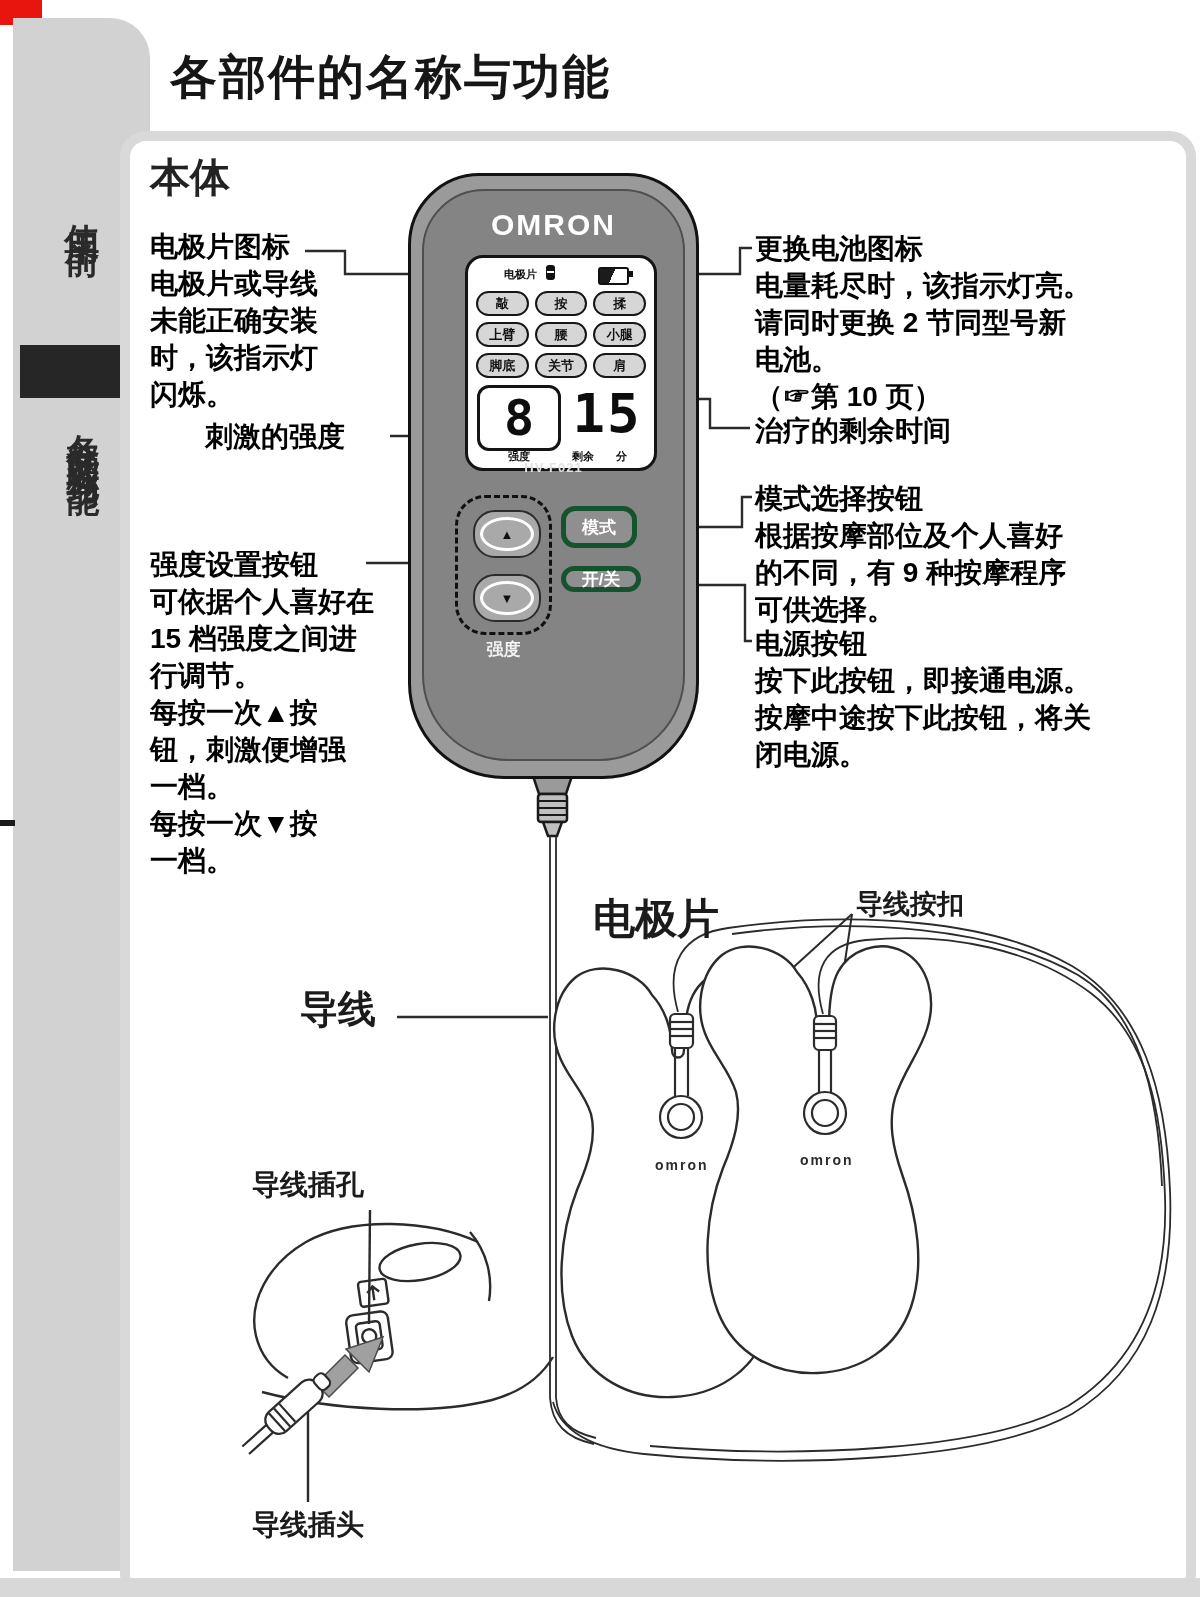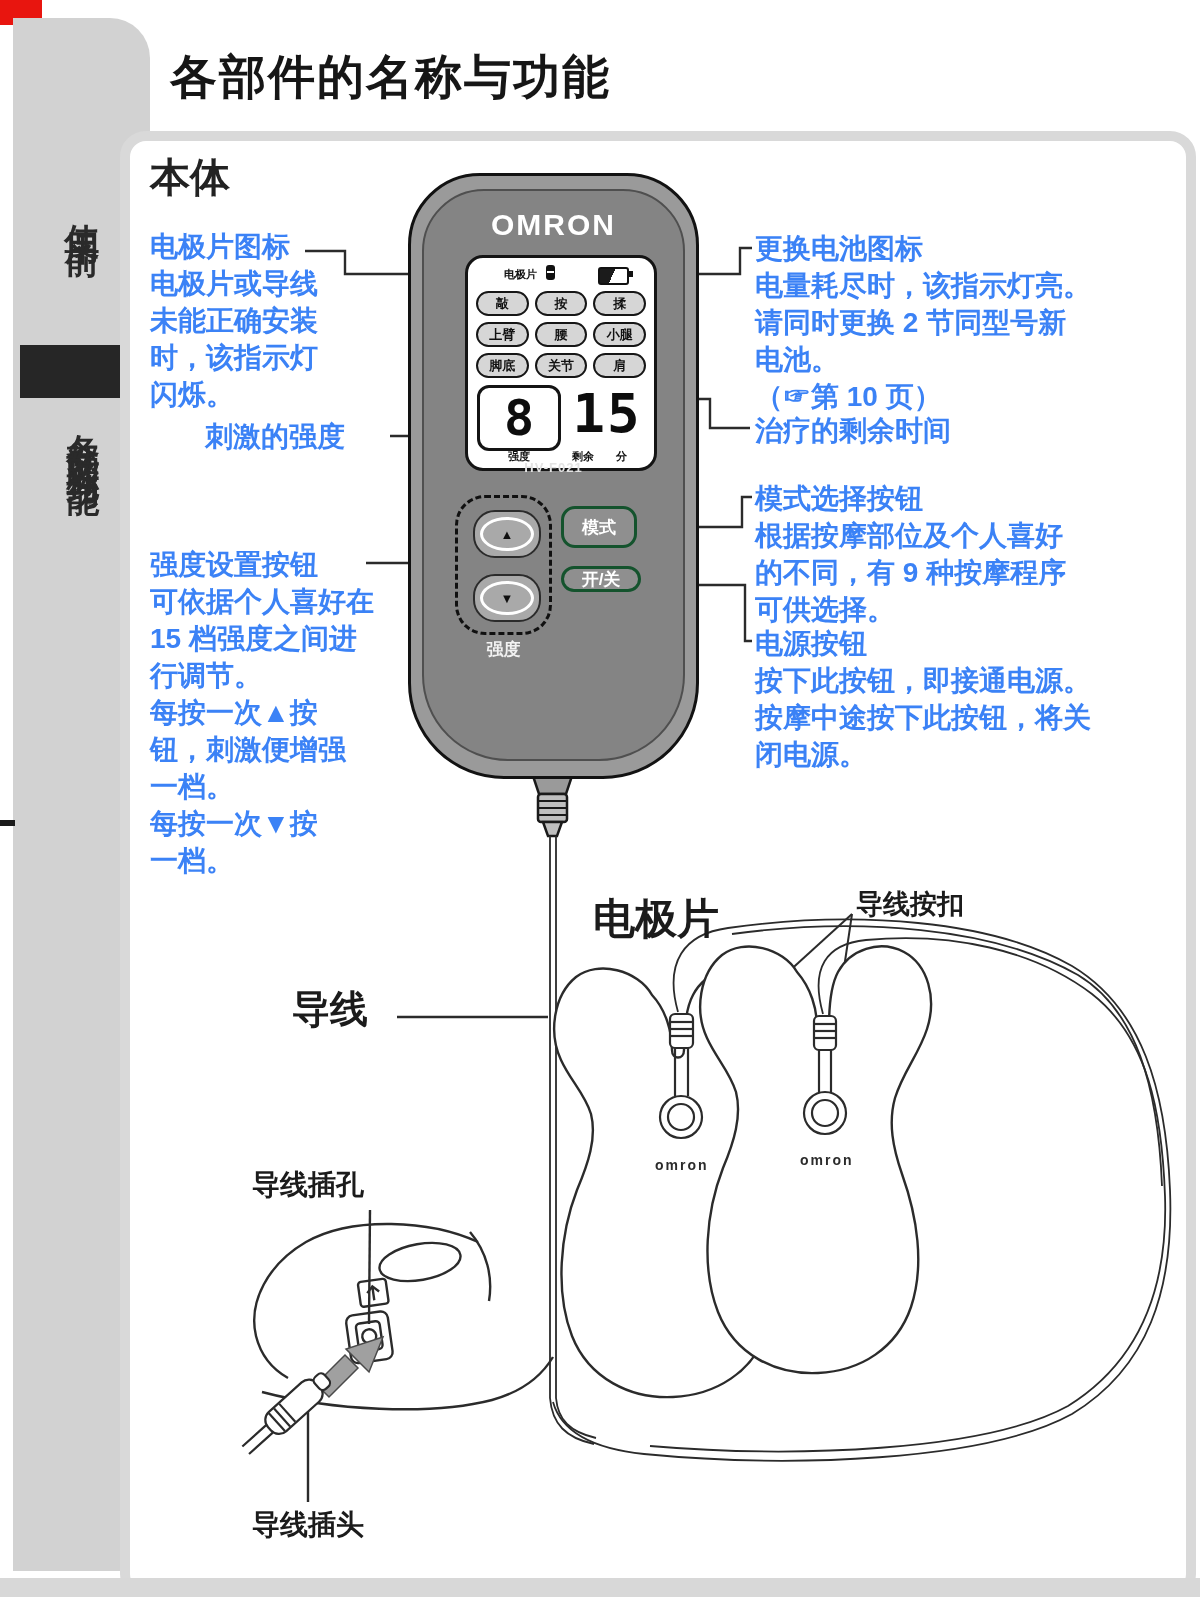--- a/index.html
+++ b/index.html
@@ -17,21 +17,21 @@
   #sidebar-pre-use{left:58px;top:196px;font-size:35px;letter-spacing:9px;}
   #sidebar-current{left:60px;top:408px;font-size:33px;letter-spacing:6px;}
 
   #content-panel{left:120px;top:131px;width:1056px;height:1449px;background:#fff;
                  border:10px solid #d9d9d9;border-radius:26px;}
 
   #page-title{left:170px;top:46px;font-size:47px;font-weight:700;letter-spacing:2px;color:#161616;}
   #section-heading{left:150px;top:150px;font-size:40px;font-weight:700;color:#222;}
 
   
-  .ann{font-size:28px;font-weight:600;line-height:37px;color:#3b82f6;white-space:nowrap;}
+  .ann{font-size:28px;font-weight:600;line-height:37px;color:#000000;white-space:nowrap;}
   .ann div{height:37px;}
 
   
   #device{left:408px;top:173px;width:285px;height:600px;background:#9a9a9a;
           border:3px solid #121212;border-radius:72px 72px 96px 96px;}
   #device-face{left:11px;top:13px;width:259px;height:568px;background:#848484;
                border:2px solid #4f4f4f;border-radius:62px 62px 86px 86px;}
   #omron-logo{left:0;top:32px;width:100%;text-align:center;color:#fff;font-size:30px;
               font-weight:700;letter-spacing:2px;}
   #display{left:54px;top:79px;width:186px;height:210px;background:#fff;
@@ -61,30 +61,30 @@
   #intensity-group{left:44px;top:319px;width:97px;height:140px;border:3px dashed #101010;
                    border-radius:30px;box-sizing:border-box;}
   .oval-btn{position:absolute;left:15px;width:64px;height:44px;background:#a9a9a9;
             border:2px solid #2b2b2b;border-radius:22px;display:flex;align-items:center;
             justify-content:center;}
   .oval-ring{width:48px;height:28px;border:3px solid #fff;border-radius:50%;display:flex;
              align-items:center;justify-content:center;font-size:13px;color:#101010;font-weight:700;}
   #btn-up{top:12px;} #btn-down{top:76px;}
   #intensity-group-label{left:44px;top:462px;width:97px;text-align:center;color:#f2f2f2;
                          font-size:17px;font-weight:700;}
-  .dev-btn{position:absolute;left:150px;background:#8f8f8f;border:3px solid #14532d;
+  .dev-btn{position:absolute;left:150px;background:#8f8f8f;border:5px solid #14532d;
            border-radius:14px;color:#fff;font-size:17px;font-weight:700;display:flex;
            align-items:center;justify-content:center;box-sizing:border-box;}
   #mode-btn{top:330px;width:76px;height:42px;}
   #power-btn{top:390px;width:80px;height:26px;}
 
   
   .big-label{font-weight:700;color:#1b1b1b;white-space:nowrap;}
   #electrode-heading{left:593px;top:891px;font-size:42px;}
-  #lead-wire-label{left:292px;top:984px;font-size:38px;}
+  #lead-wire-label{left:300px;top:984px;font-size:38px;}
   #snap-label{left:856px;top:886px;font-size:27px;}
   #jack-label{left:252px;top:1166px;font-size:28px;}
   #plug-label{left:252px;top:1506px;font-size:28px;}
 
   svg{position:absolute;left:0;top:0;}
   svg text{font-family:"Liberation Sans",sans-serif;}
 </style>
 </head>
 <body>
 

